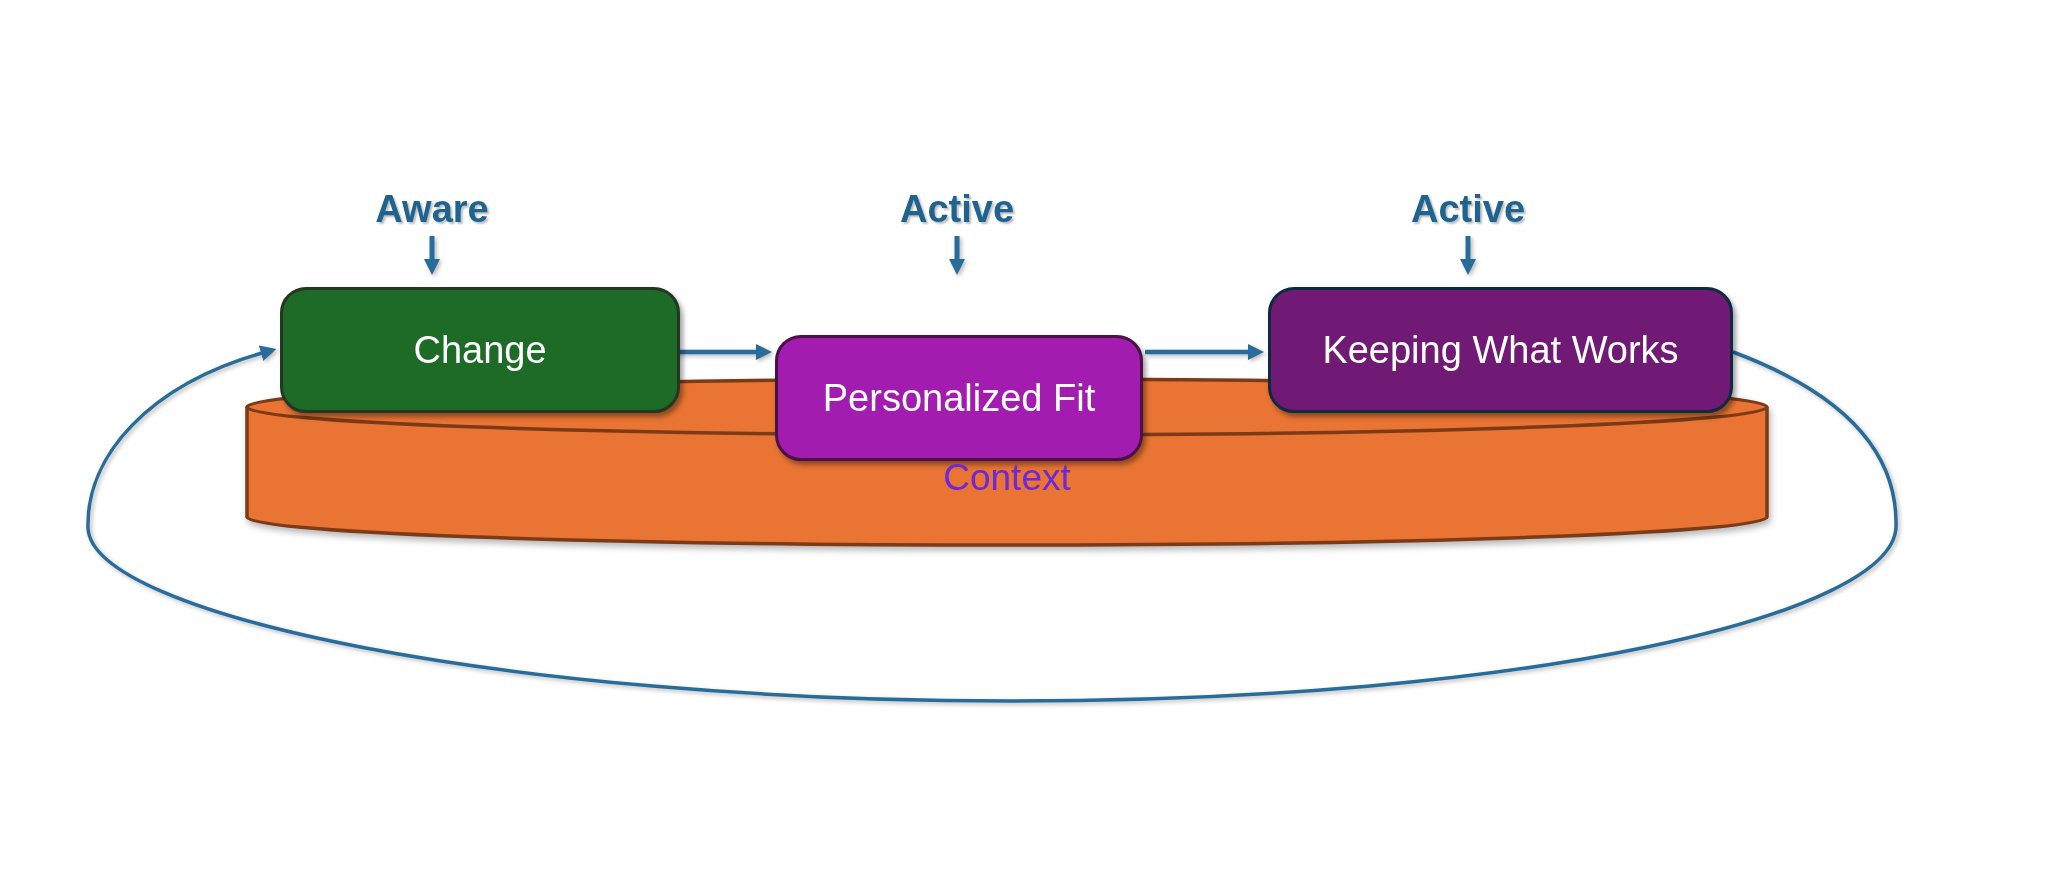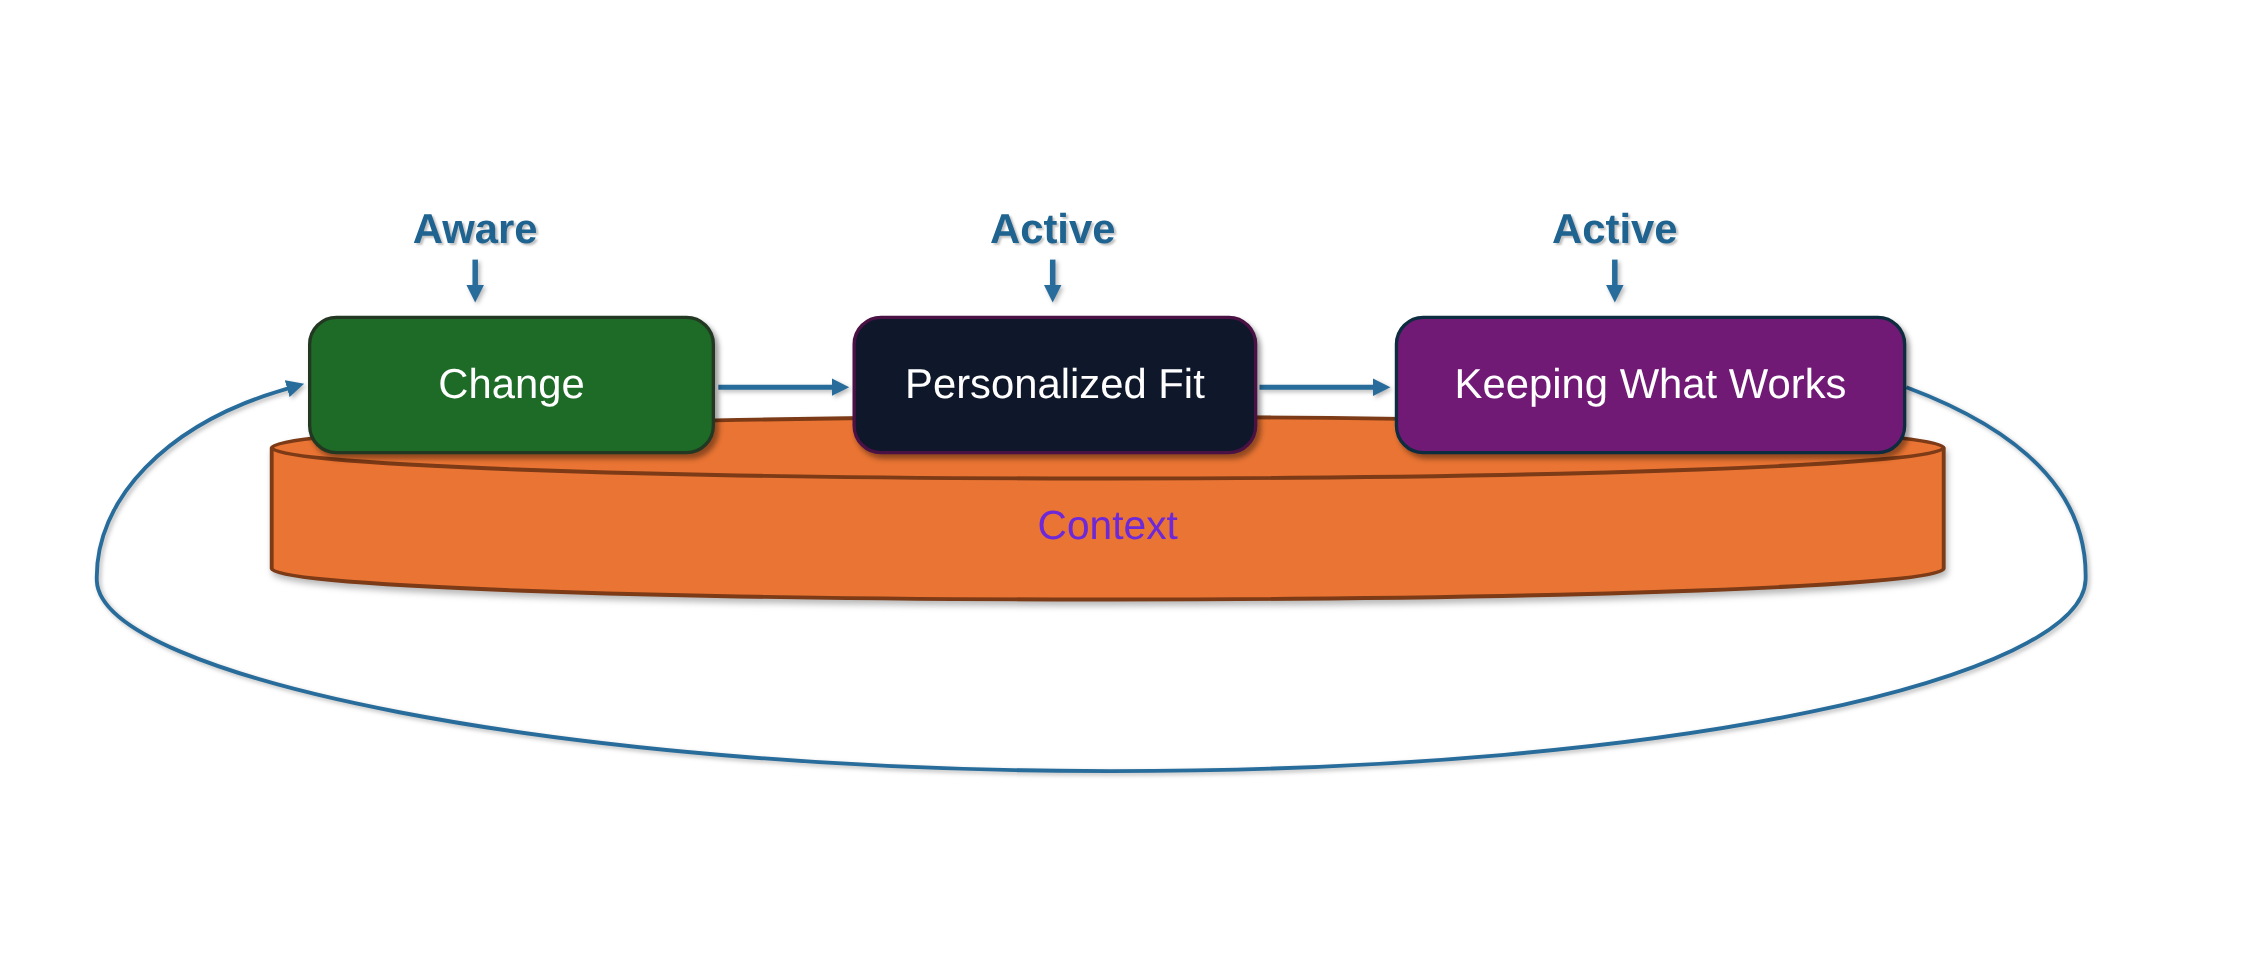--- a/index.html
+++ b/index.html
@@ -59,22 +59,22 @@
     box-sizing: border-box;
     display: flex;
     align-items: center;
     justify-content: center;
     color: #ffffff;
     font-size: 38px;
     white-space: nowrap;
     box-shadow: 3px 4px 5px rgba(0,0,0,0.38);
     z-index: 2;
   }
-  #box-change { left: 280px; width: 370px; background: #1D6B27; border-color: #233823; }
-  #box-personalized-fit { left: 775px; width: 368px; background: #0f172a; border-color: #4A1145; }
+  #box-change { left: 280px; width: 400px; background: #1D6B27; border-color: #233823; }
+  #box-personalized-fit { left: 775px; width: 368px; background: #a21caf; border-color: #4A1145; margin-top: 48px; }
   #box-keeping-what-works { left: 1268px; width: 465px; background: #701a75; border-color: #0D2C40; }
   
   #context-label {
     position: absolute;
     left: 1007px;
     top: 457px;
     transform: translateX(-50%);
     font-size: 37px;
     color: #6d28d9;
     white-space: nowrap;

